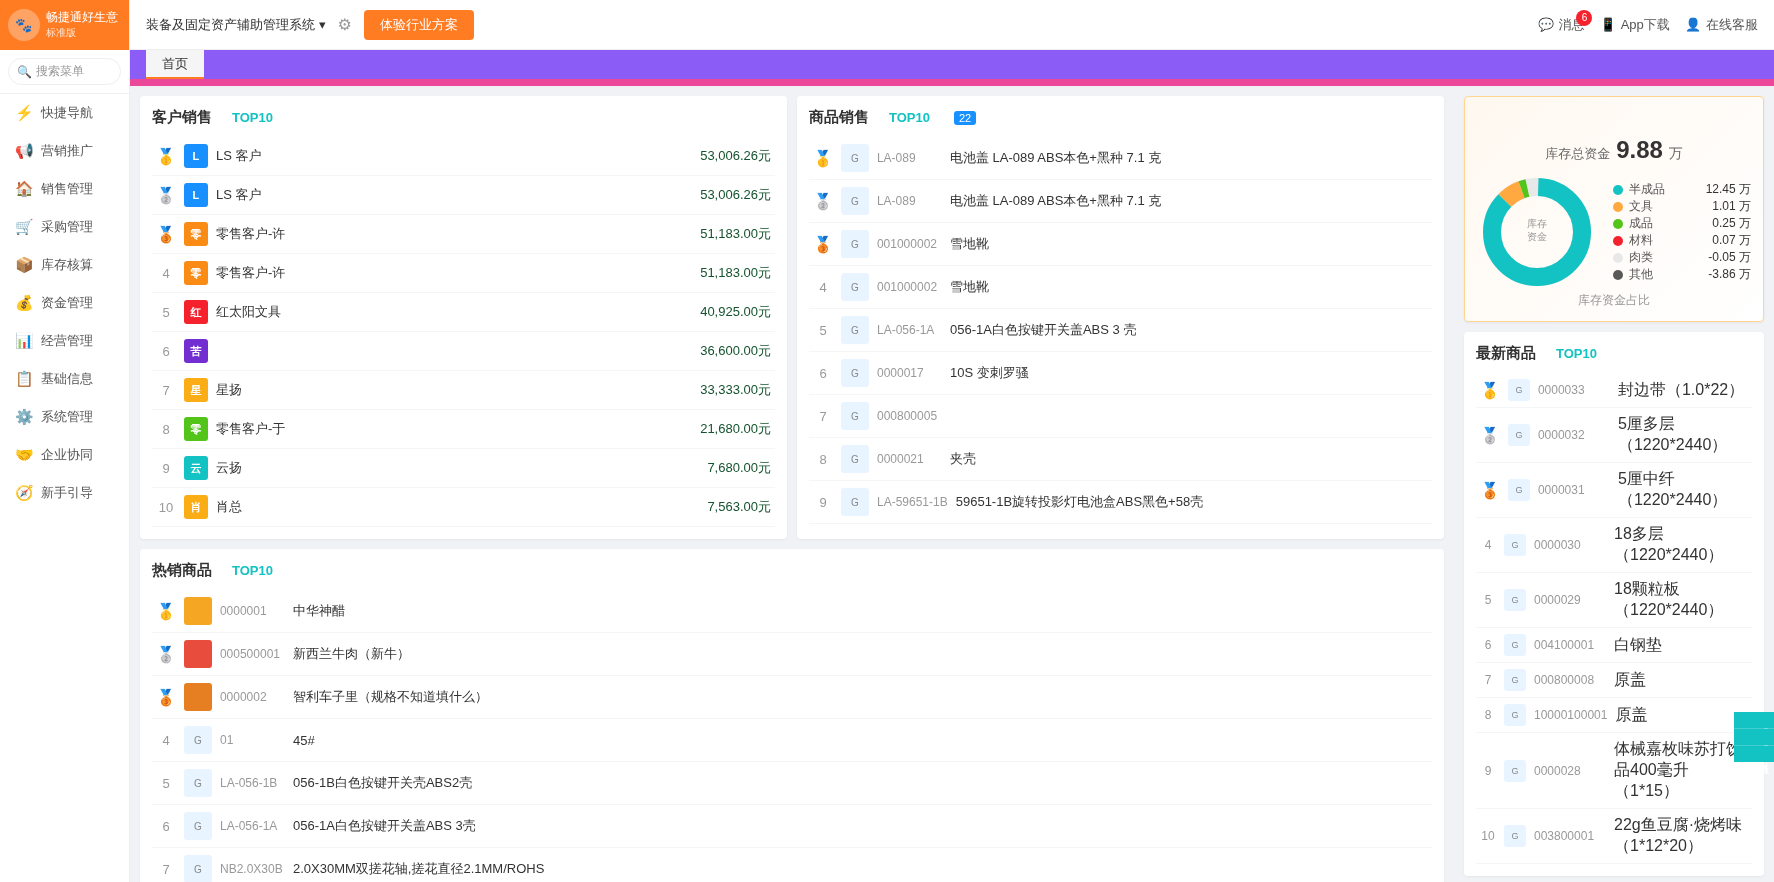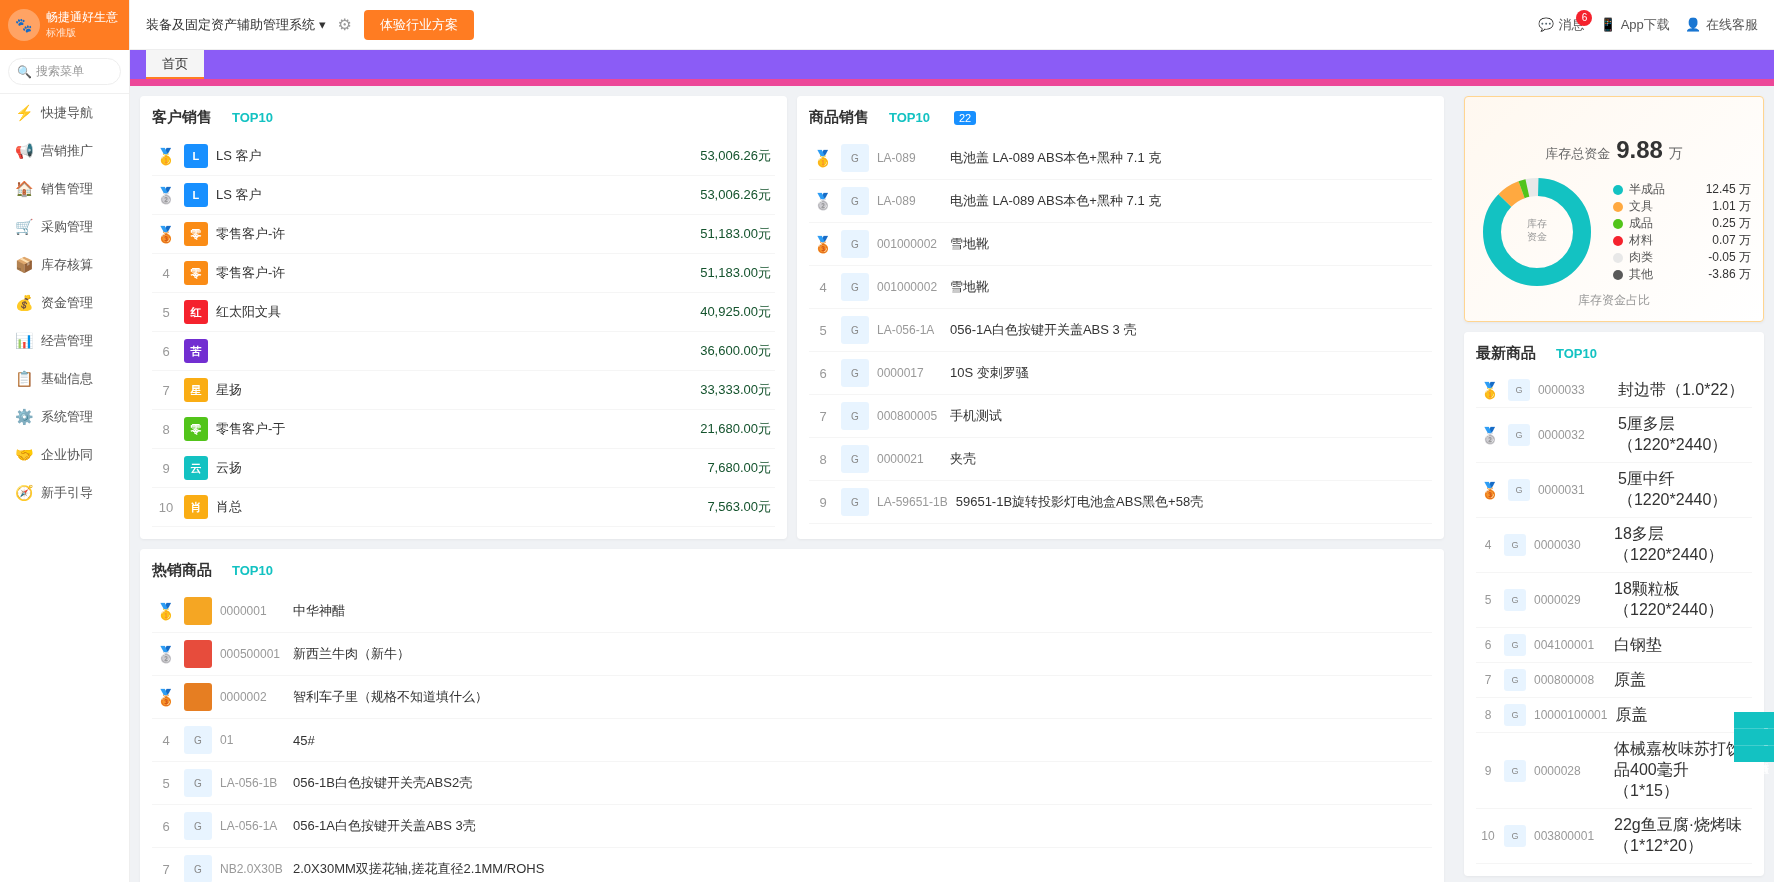--- a/index.html
+++ b/index.html
@@ -605,21 +605,20 @@
               <div class="top10-item">
     <span class="top10-rank">6</span>
     <div class="top10-avatar">G</div>
     <span class="top10-code">0000017</span>
     <span class="top10-name">10S 变刺罗骚</span>
   </div>
               <div class="top10-item">
     <span class="top10-rank">7</span>
     <div class="top10-avatar">G</div>
     <span class="top10-code">000800005</span>
-    <span class="top10-name">手机测试</span>
   </div>
               <div class="top10-item">
     <span class="top10-rank">8</span>
     <div class="top10-avatar">G</div>
     <span class="top10-code">0000021</span>
     <span class="top10-name">夹壳</span>
   </div>
               <div class="top10-item">
     <span class="top10-rank">9</span>
     <div class="top10-avatar">G</div>

